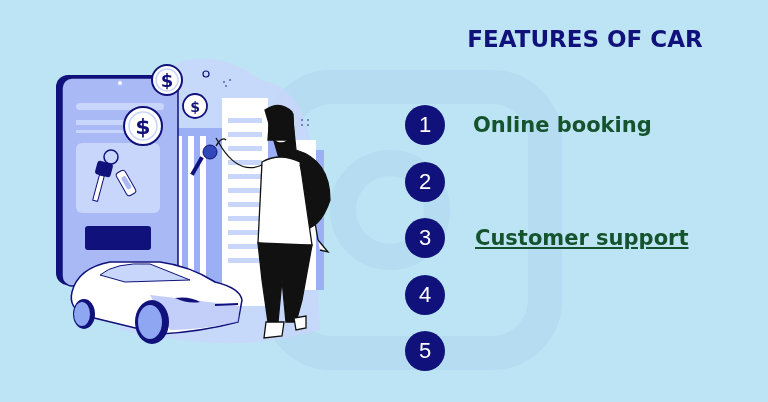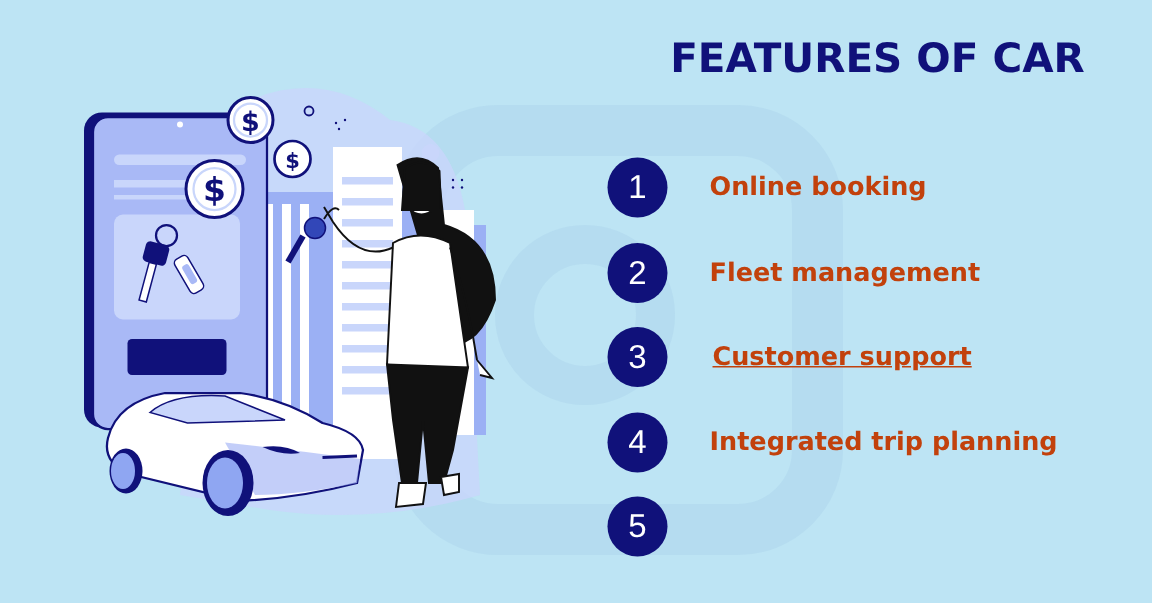--- a/index.html
+++ b/index.html
@@ -1,26 +1,26 @@
 <!DOCTYPE html>
 <html><head>
 <meta charset="utf-8">
 <style>
   html, body { margin:0; padding:0; }
   body { width:768px; height:402px; overflow:hidden; background:#bde4f4; font-family:"DejaVu Sans", sans-serif; position:relative; }
   .canvas { position:absolute; left:0; top:0; width:768px; height:402px; background:#bde4f4; overflow:hidden; }
   .watermark { position:absolute; left:262px; top:70px; width:300px; height:300px; border-radius:70px; border:34px solid rgba(170,210,235,0.45); box-sizing:border-box; }
   .watermark-inner { position:absolute; left:330px; top:150px; width:120px; height:120px; border-radius:50%; border:26px solid rgba(170,210,235,0.45); box-sizing:border-box; }
   .illustration { position:absolute; left:0; top:0; width:400px; height:402px; }
-  .title { position:absolute; left:420px; top:25px; width:330px; text-align:center; color:#10117a; font-family:"DejaVu Sans", sans-serif; font-weight:bold; font-size:27px; line-height:29px; letter-spacing:0px; }
+  .title { position:absolute; left:420px; top:25px; width:330px; text-align:center; color:#10117a; font-family:"DejaVu Sans", sans-serif; font-weight:bold; font-size:23px; line-height:29px; letter-spacing:0px; }
   .title div { white-space:nowrap; }
   .features { position:absolute; left:405px; top:105px; width:350px; }
   .feature { position:absolute; left:0; height:40px; display:flex; align-items:center; }
   .num { width:40px; height:40px; border-radius:50%; background:#10117a; color:#ffffff; display:flex; align-items:center; justify-content:center; font-family:"Liberation Sans", sans-serif; font-size:22px; }
-  .label { color:#c2410c; font-family:"DejaVu Sans", sans-serif; font-weight:bold; font-size:17px; white-space:nowrap; }
+  .label { color:#14532d; font-family:"DejaVu Sans", sans-serif; font-weight:bold; font-size:21px; white-space:nowrap; }
 </style>
 </head>
 <body>
 
 <div class="canvas">
   <div class="watermark"></div>
   <div class="watermark-inner"></div>
 
   <svg class="illustration" viewBox="0 0 400 402">
 
@@ -126,27 +126,25 @@
     <div>FEATURES OF CAR</div>
   </div>
 
   <div class="features">
     <div class="feature" style="top:0px;">
       <div class="num">1</div>
       <div class="label" style="margin-left:28px;">Online booking</div>
     </div>
     <div class="feature" style="top:57px;">
       <div class="num">2</div>
-      <div class="label" style="margin-left:28px;">Fleet management</div>
     </div>
     <div class="feature" style="top:113px;">
       <div class="num">3</div>
       <div class="label" style="margin-left:30px;text-decoration:underline;">Customer support</div>
     </div>
     <div class="feature" style="top:170px;">
       <div class="num">4</div>
-      <div class="label" style="margin-left:28px;">Integrated trip planning</div>
     </div>
     <div class="feature" style="top:226px;">
       <div class="num">5</div>
     </div>
   </div>
 </div>
 
 </body></html>

